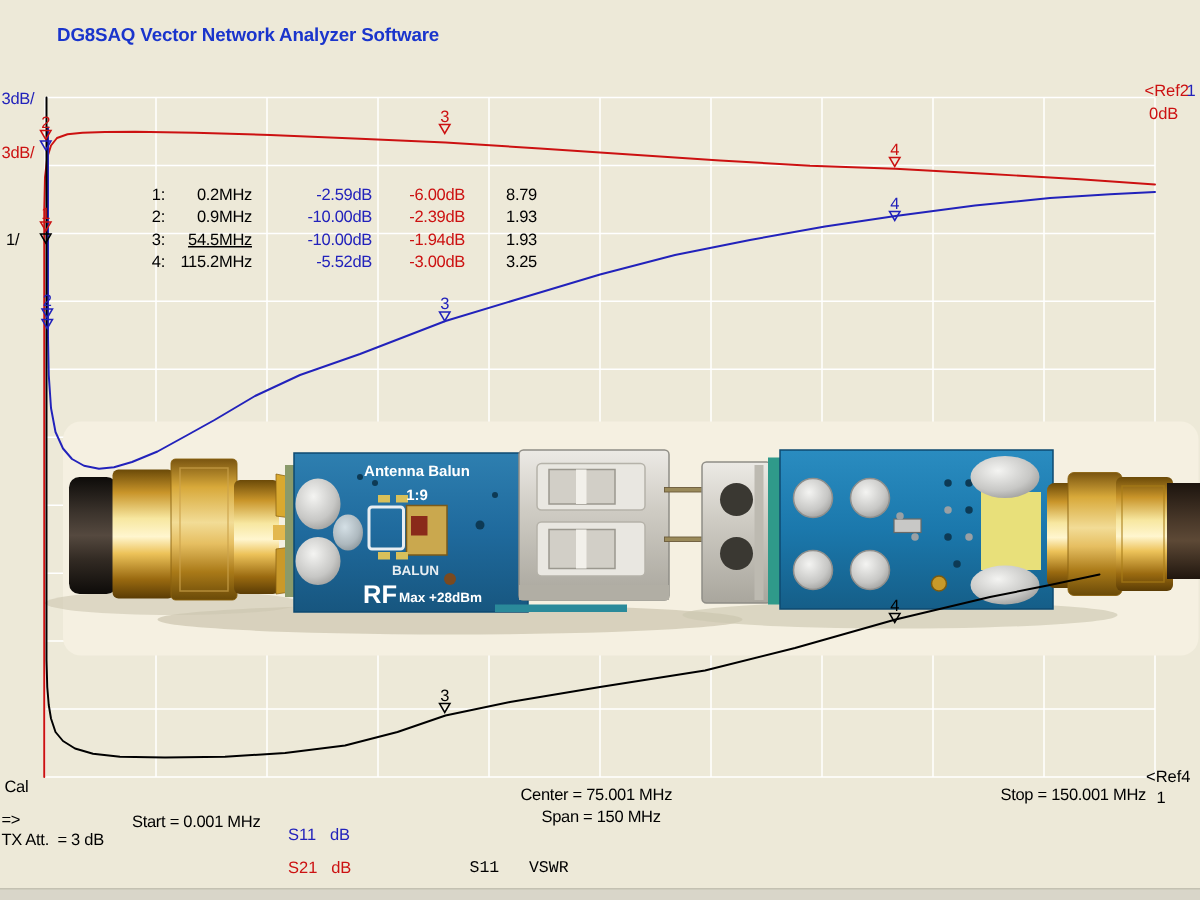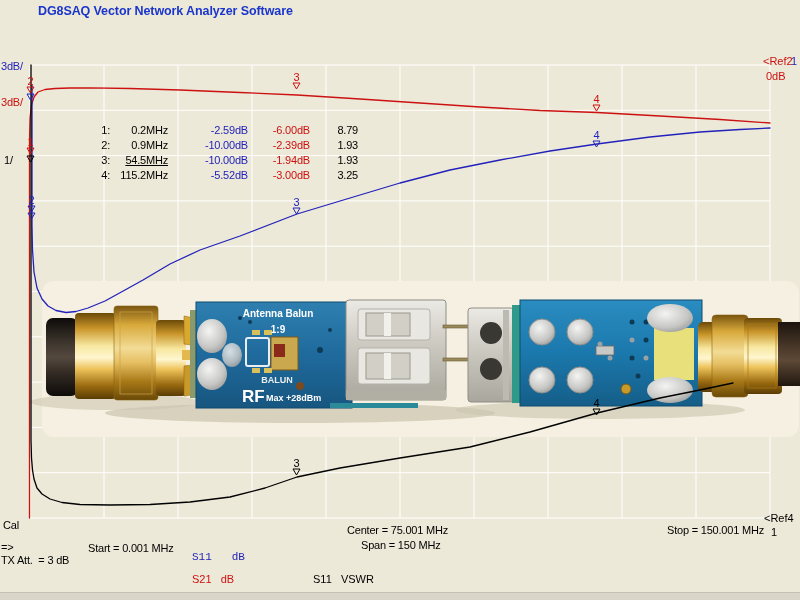--- a/index.html
+++ b/index.html
@@ -5,21 +5,21 @@
   html,body{margin:0;padding:0;}
   body{
     width:800px;height:600px;position:relative;overflow:hidden;
     background:#EDE9D8;
     font-family:"Liberation Sans",sans-serif;
   }
   .lbl{position:absolute;font:11px "Liberation Sans",sans-serif;white-space:pre;letter-spacing:-0.2px;line-height:12px;}
   .c-red{color:#CC1111}
   .c-blue{color:#2222BB}
   .c-black{color:#000000}
-  #title{position:absolute;left:38px;top:4px;font:bold 12.5px "Liberation Sans",sans-serif;color:#1A35CC;letter-spacing:-0.1px;}
+  #title{position:absolute;left:38px;top:16px;font:bold 12.5px "Liberation Sans",sans-serif;color:#1A35CC;letter-spacing:-0.1px;}
   #subtitle{position:absolute;left:38px;top:27px;}
   #chart-svg{position:absolute;left:0;top:0;}
   #marker-table{
     position:absolute;left:88px;top:123px;
     display:grid;grid-template-columns:22px 58px 80px 62px 48px;
     font:11px "Liberation Sans",sans-serif;line-height:15px;letter-spacing:-0.2px;
   }
   #marker-table span{text-align:right;white-space:pre;}
   .legend-item{position:absolute;font:11px "Liberation Sans",sans-serif;cursor:default;}
   .legend-item b{font-weight:normal;}
@@ -274,17 +274,17 @@
 <span class="ref-label c-black" style="left:771px;top:526px;">1</span>
 
 <span class="lbl c-black" style="left:88px;top:530px;margin-top:12px;">Start = 0.001 MHz</span>
 <span class="lbl c-black" style="left:347px;top:524px;">Center = 75.001 MHz</span>
 <span class="lbl c-black" style="left:361px;top:539px;">Span = 150 MHz</span>
 <span class="lbl c-black" style="left:667px;top:524px;">Stop = 150.001 MHz</span>
 
 <span class="lbl c-black" style="left:1px;top:541px;">=&gt;</span>
 <span class="lbl c-black" style="left:1px;top:554px;">TX Att.  = 3 dB</span>
 
-<span class="legend-item c-blue" style="left:192px;top:551px;font-family:Liberation Mono, monospace;"><b>S11</b>&nbsp;&nbsp;&nbsp;<b>dB</b></span>
+<span class="legend-item c-blue" style="left:192px;top:551px;"><b>S11</b>&nbsp;&nbsp;&nbsp;<b>dB</b></span>
 <span class="legend-item c-red" style="left:192px;top:573px;"><b>S21</b>&nbsp;&nbsp;&nbsp;<b>dB</b></span>
-<span class="legend-item c-black" style="left:313px;top:573px;"><b>S11</b>&nbsp;&nbsp;&nbsp;<b>VSWR</b></span>
+<span class="legend-item c-black" style="left:313px;top:573px;font-family:Liberation Mono, monospace;"><b>S11</b>&nbsp;&nbsp;&nbsp;<b>VSWR</b></span>
 
 <div id="bottom-strip"></div>
 
 </body></html>

